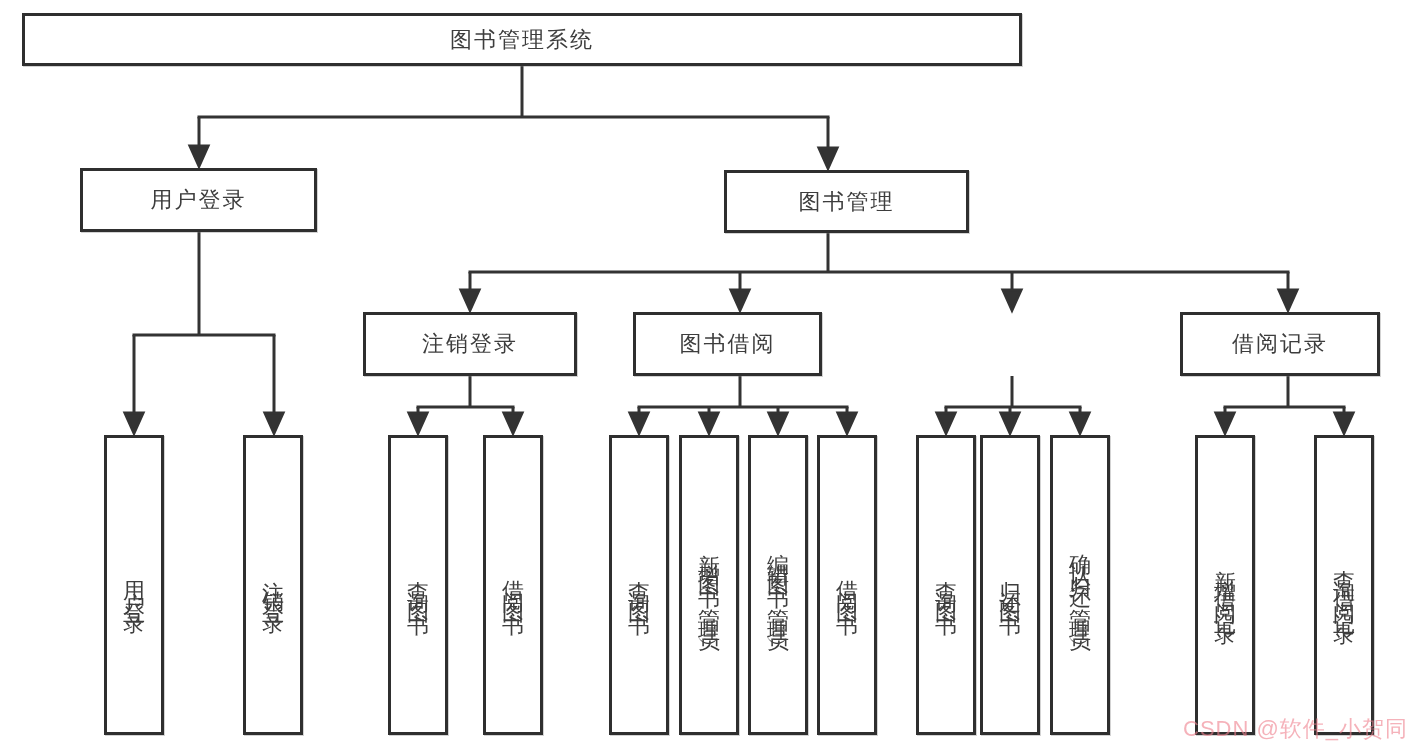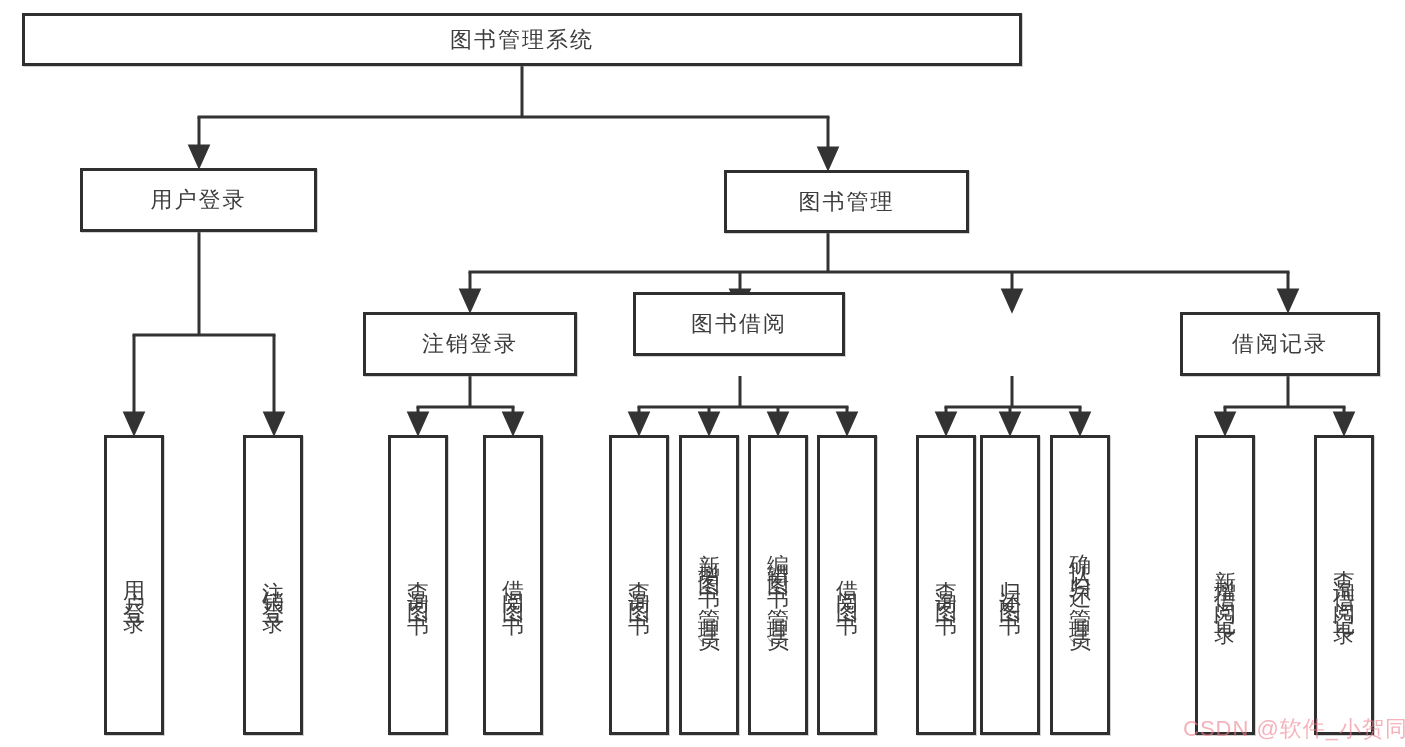--- a/index.html
+++ b/index.html
@@ -138,21 +138,21 @@
   <div class="node h" style="left:80px; top:168px; width:237px; height:64px;">
     <span>用户登录</span>
   </div>
   <div class="node h" style="left:712px; top:170px; width:245px; height:63px;margin-left:12px;">
     <span>图书管理</span>
   </div>
 
   <div class="node h" style="left:363px; top:312px; width:214px; height:64px;">
     <span>注销登录</span>
   </div>
-  <div class="node h" style="left:633px; top:292px; width:212px; height:64px;">
+  <div class="node h" style="left:633px; top:312px; width:189px; height:64px;">
     <span>图书借阅</span>
   </div>
   <div class="node h" style="left:1180px; top:312px; width:200px; height:64px;">
     <span>借阅记录</span>
   </div>
 
   <div class="node leaf" style="left:104px; top:435px; width:60px; height:300px;">
     <span>用户登录</span>
   </div>
   <div class="node leaf" style="left:243px; top:435px; width:60px; height:300px;">

